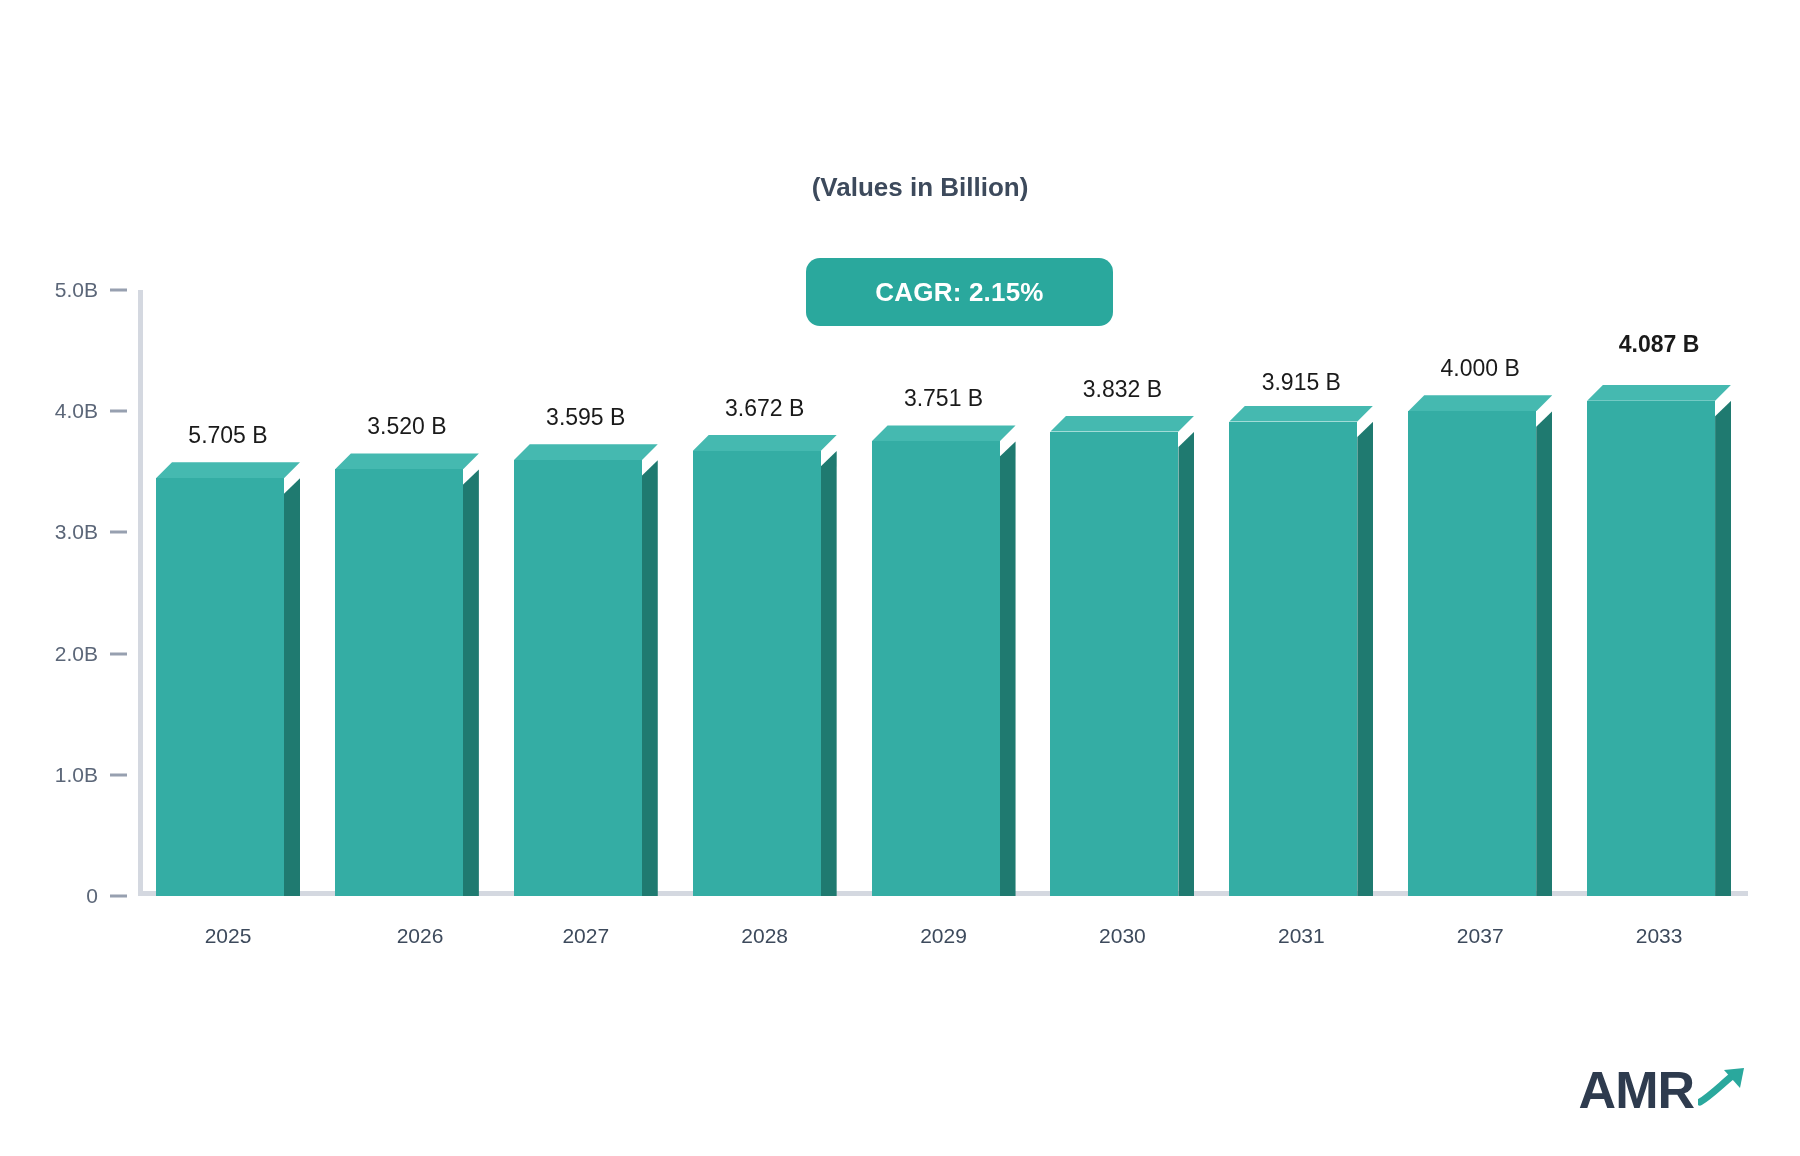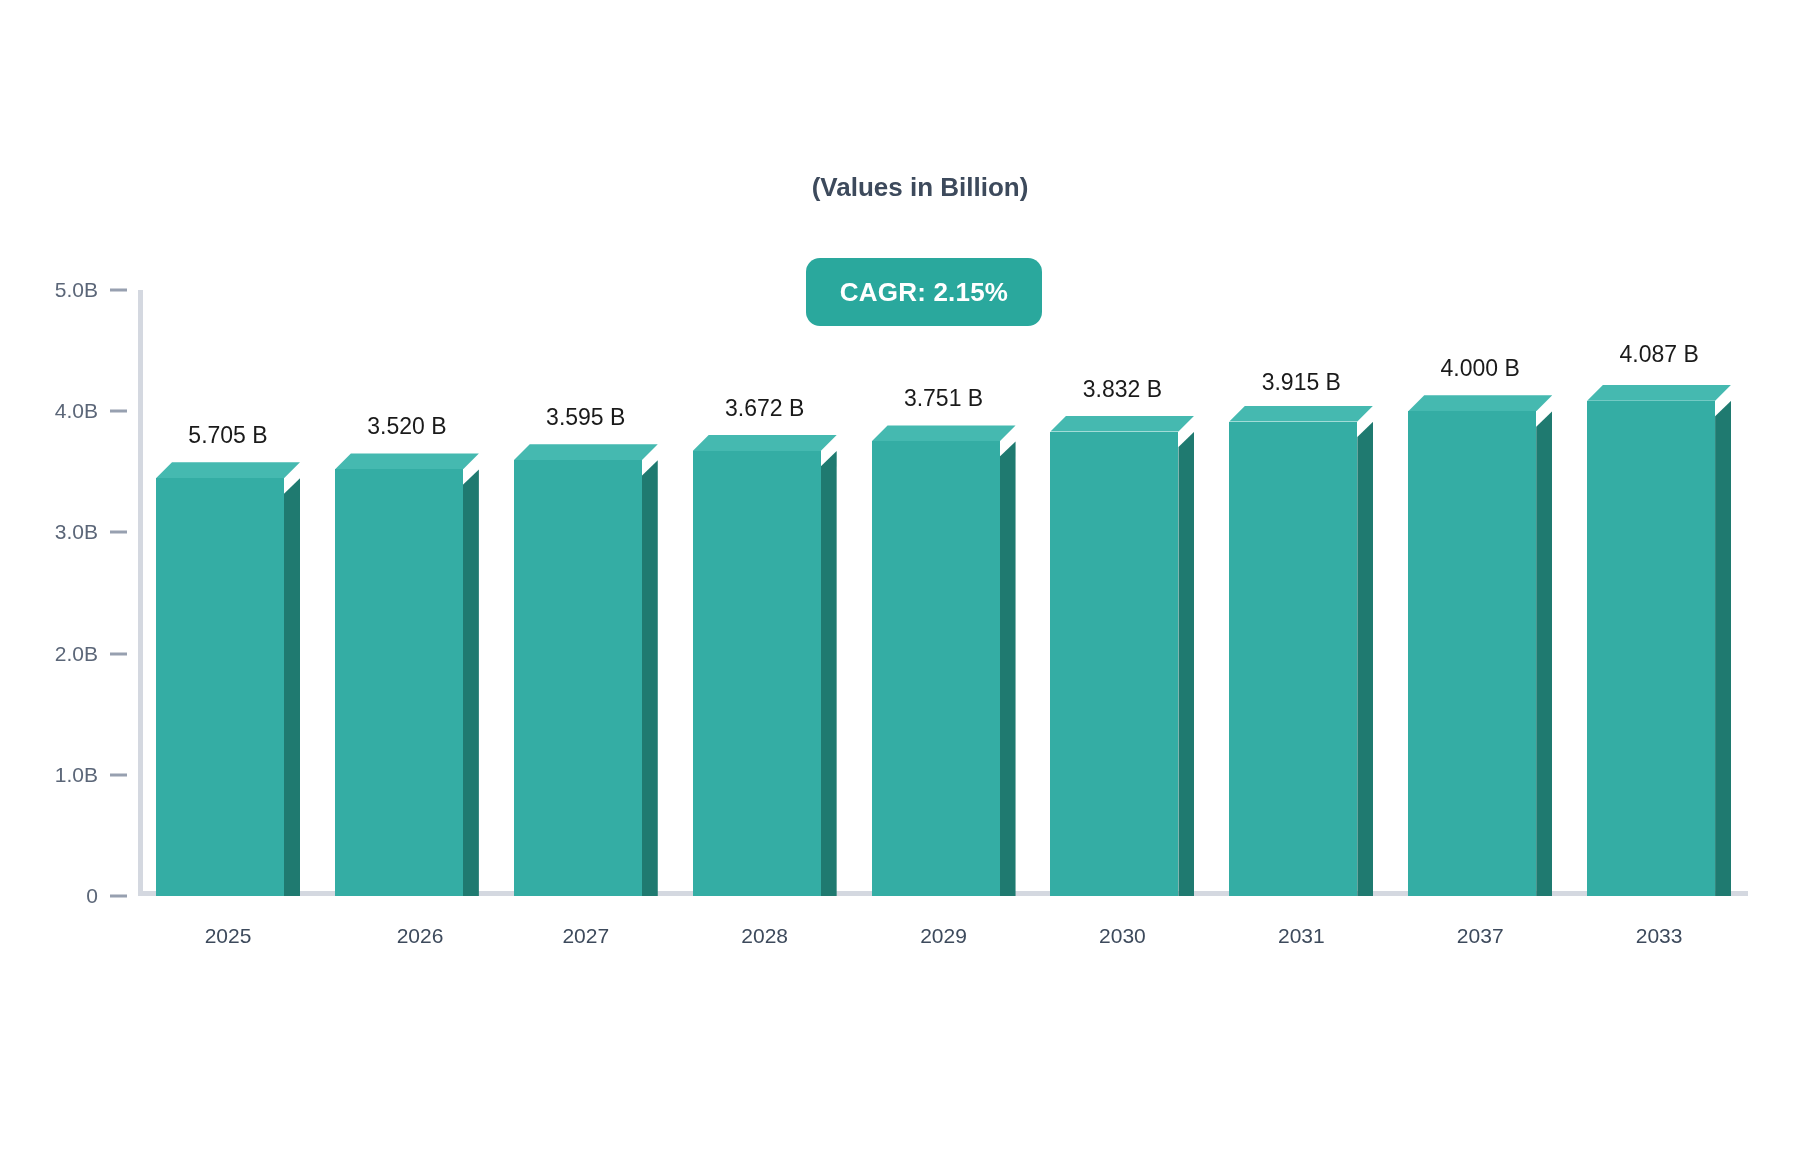--- a/index.html
+++ b/index.html
@@ -45,21 +45,21 @@
     font-weight: bold;
     color: #3d4a5c;
     padding-left: 20px;
   }
 
   
   .cagr-badge {
     position: absolute;
     left: 806px;
     top: 258px;
-    width: 236px;
+    width: 307px;
     height: 68px;
     background: #2aa89d;
     border-radius: 14px;
     color: #ffffff;
     font-size: 26px;
     font-weight: bold;
     display: flex;
     align-items: center;
     justify-content: center;
     box-sizing: border-box;
@@ -248,23 +248,32 @@
       <div class="xtick" style="left: 328px; top: 924px; width: 184px;">2026</div>
       <div class="xtick" style="left: 493.778px; top: 924px; width: 184px;">2027</div>
       <div class="xtick" style="left: 672.667px; top: 924px; width: 184px;">2028</div>
       <div class="xtick" style="left: 851.556px; top: 924px; width: 184px;">2029</div>
       <div class="xtick" style="left: 1030.44px; top: 924px; width: 184px;">2030</div>
       <div class="xtick" style="left: 1209.33px; top: 924px; width: 184px;">2031</div>
       <div class="xtick" style="left: 1388.22px; top: 924px; width: 184px;">2037</div>
       <div class="xtick" style="left: 1567.11px; top: 924px; width: 184px;">2033</div>
     </div>
 
+  <div class="logo">
+    <span class="logo-text">AMR</span>
+    <span class="logo-arrow">
+      <svg width="50" height="40" viewBox="0 0 50 40">
+        <path d="M2 36 C 12 30, 22 20, 34 10" stroke="#2aa89d" stroke-width="7" fill="none" stroke-linecap="round"></path>
+        <path d="M26 4 L46 2 L42 22 Z" fill="#2aa89d"></path>
+      </svg>
+    </span>
+  </div>
 
 <div class="bar-label" style="left: 136px; top: 422.224px; width: 184px;">5.705 B</div>
     <div class="bar-label" style="left: 314.889px; top: 413.376px; width: 184px;">3.520 B</div>
     <div class="bar-label" style="left: 493.778px; top: 404.286px; width: 184px;">3.595 B</div>
     <div class="bar-label" style="left: 672.667px; top: 394.954px; width: 184px;">3.672 B</div>
     <div class="bar-label" style="left: 851.556px; top: 385.379px; width: 184px;">3.751 B</div>
     <div class="bar-label" style="left: 1030.44px; top: 375.562px; width: 184px;">3.832 B</div>
     <div class="bar-label" style="left: 1209.33px; top: 369px; width: 184px;">3.915 B</div>
     <div class="bar-label" style="left: 1388.22px; top: 355.2px; width: 184px;">4.000 B</div>
-    <div class="bar-label" style="left: 1567.11px; top: 341px; width: 184px;">4.087 B</div>
+    <div class="bar-label" style="left: 1567.11px; top: 331px; width: 184px; font-weight: bold;">4.087 B</div>
   </div>
 
 </body></html>

